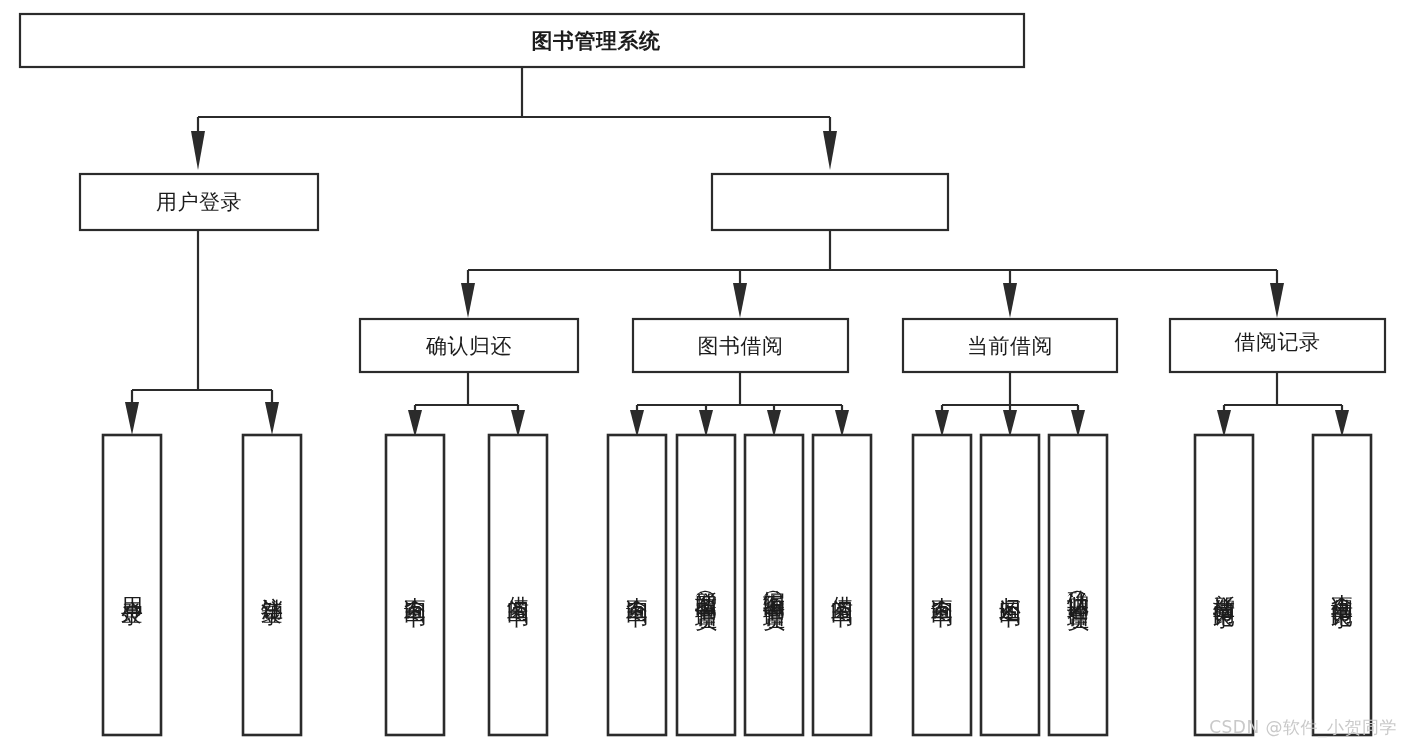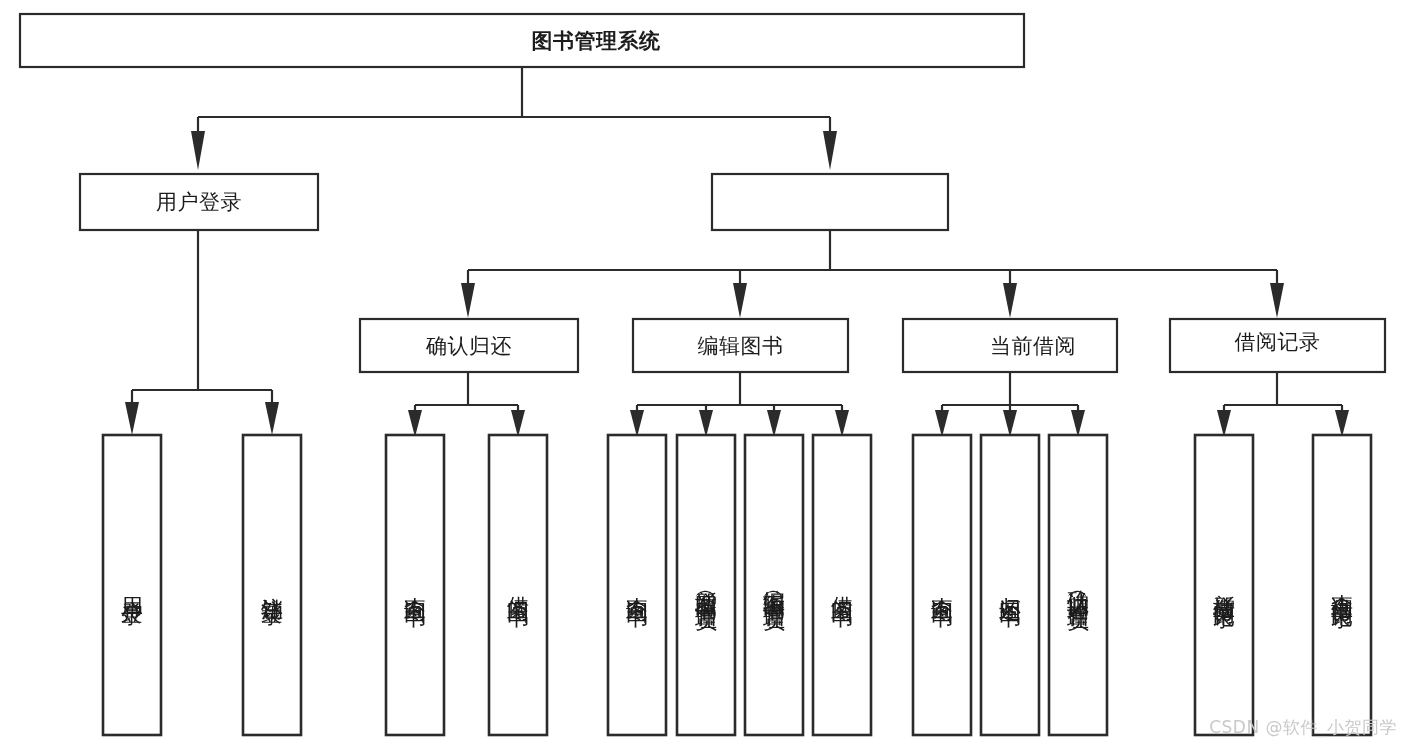--- a/index.html
+++ b/index.html
@@ -177,22 +177,22 @@
     <rect class="leaf-box" x="1195" y="435" width="58" height="300"></rect>
     <rect class="leaf-box" x="1313" y="435" width="58" height="300"></rect>
 
   </svg>
 
   <div class="node-label" style="left:20px; top:14px; width:1152px; height:53px;font-weight:bold;">图书管理系统</div>
 
   <div class="node-label" style="left:80px; top:174px; width:238px; height:56px;">用户登录</div>
 
   <div class="node-label" style="left:360px; top:319px; width:218px; height:53px;">确认归还</div>
-  <div class="node-label" style="left:633px; top:319px; width:215px; height:53px;">编辑图书</div>
-  <div class="node-label" style="left:926px; top:319px; width:214px; height:53px;border-radius:10px;">当前借阅</div>
+  <div class="node-label" style="left:633px; top:319px; width:215px; height:53px;">图书借阅</div>
+  <div class="node-label" style="left:903px; top:319px; width:214px; height:53px;border-radius:10px;">当前借阅</div>
   <div class="node-label" style="left:1170px; top:319px; width:215px; height:45px;">借阅记录</div>
 
   <div class="leaf-label" style="left:103px; top:435px; width:58px; height:300px;">用户登录</div>
   <div class="leaf-label" style="left:243px; top:435px; width:58px; height:300px;">注销登录</div>
 
   <div class="leaf-label" style="left:386px; top:435px; width:58px; height:300px;">查询图书</div>
   <div class="leaf-label" style="left:489px; top:435px; width:58px; height:300px;">借阅图书</div>
 
   <div class="leaf-label" style="left:608px; top:435px; width:58px; height:300px;">查询图书</div>
   <div class="leaf-label" style="left:677px; top:435px; width:58px; height:300px;">新增图书（管理员）</div>

